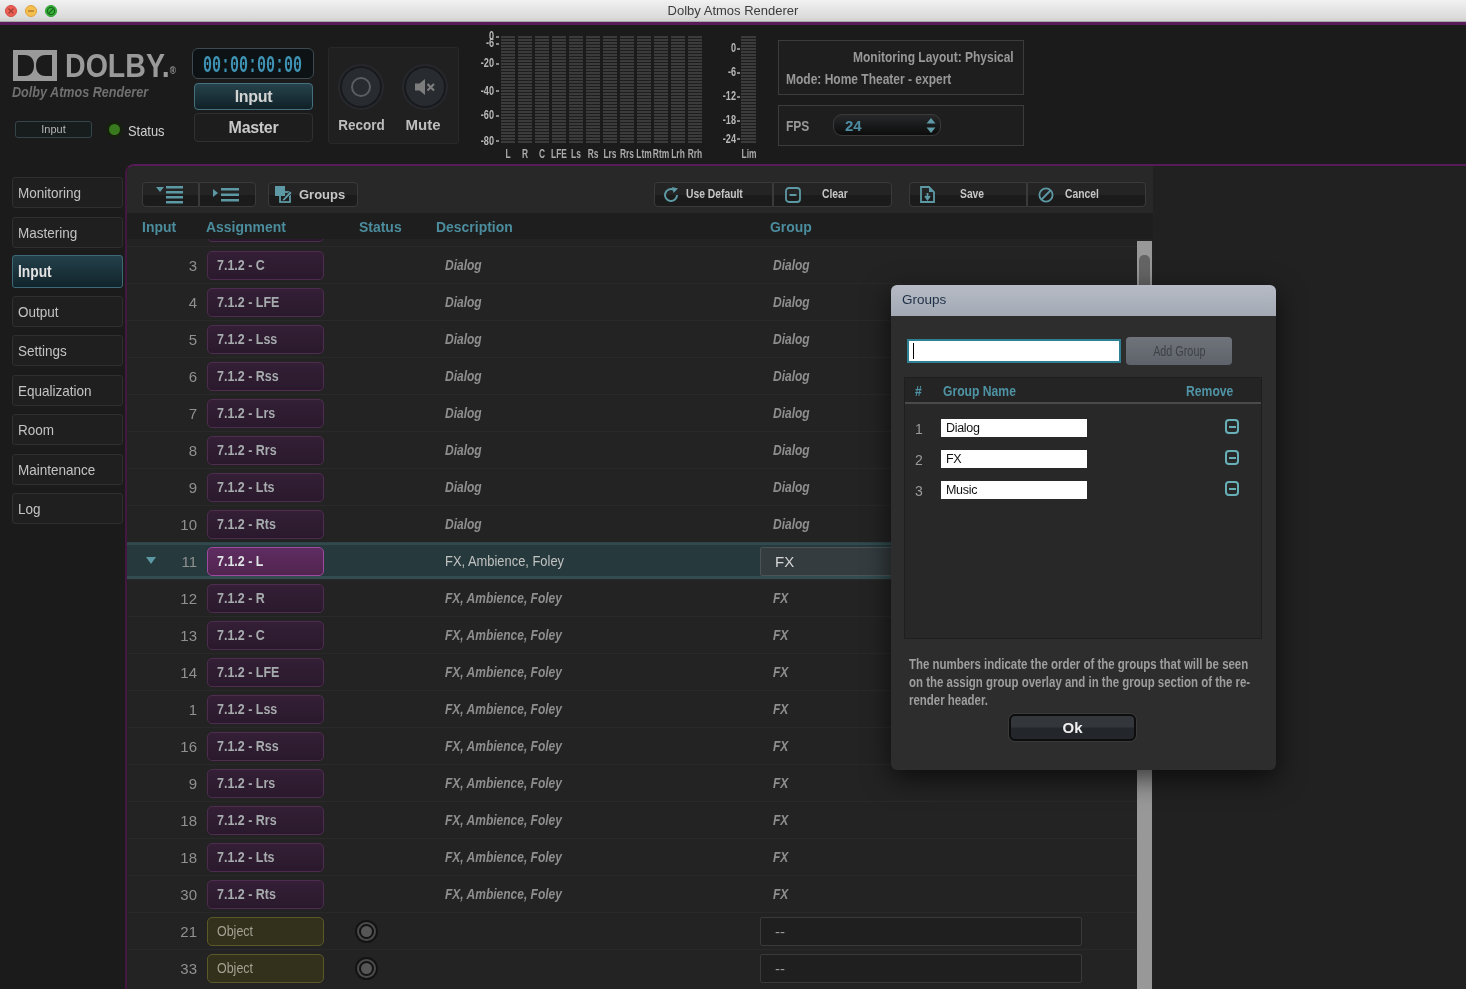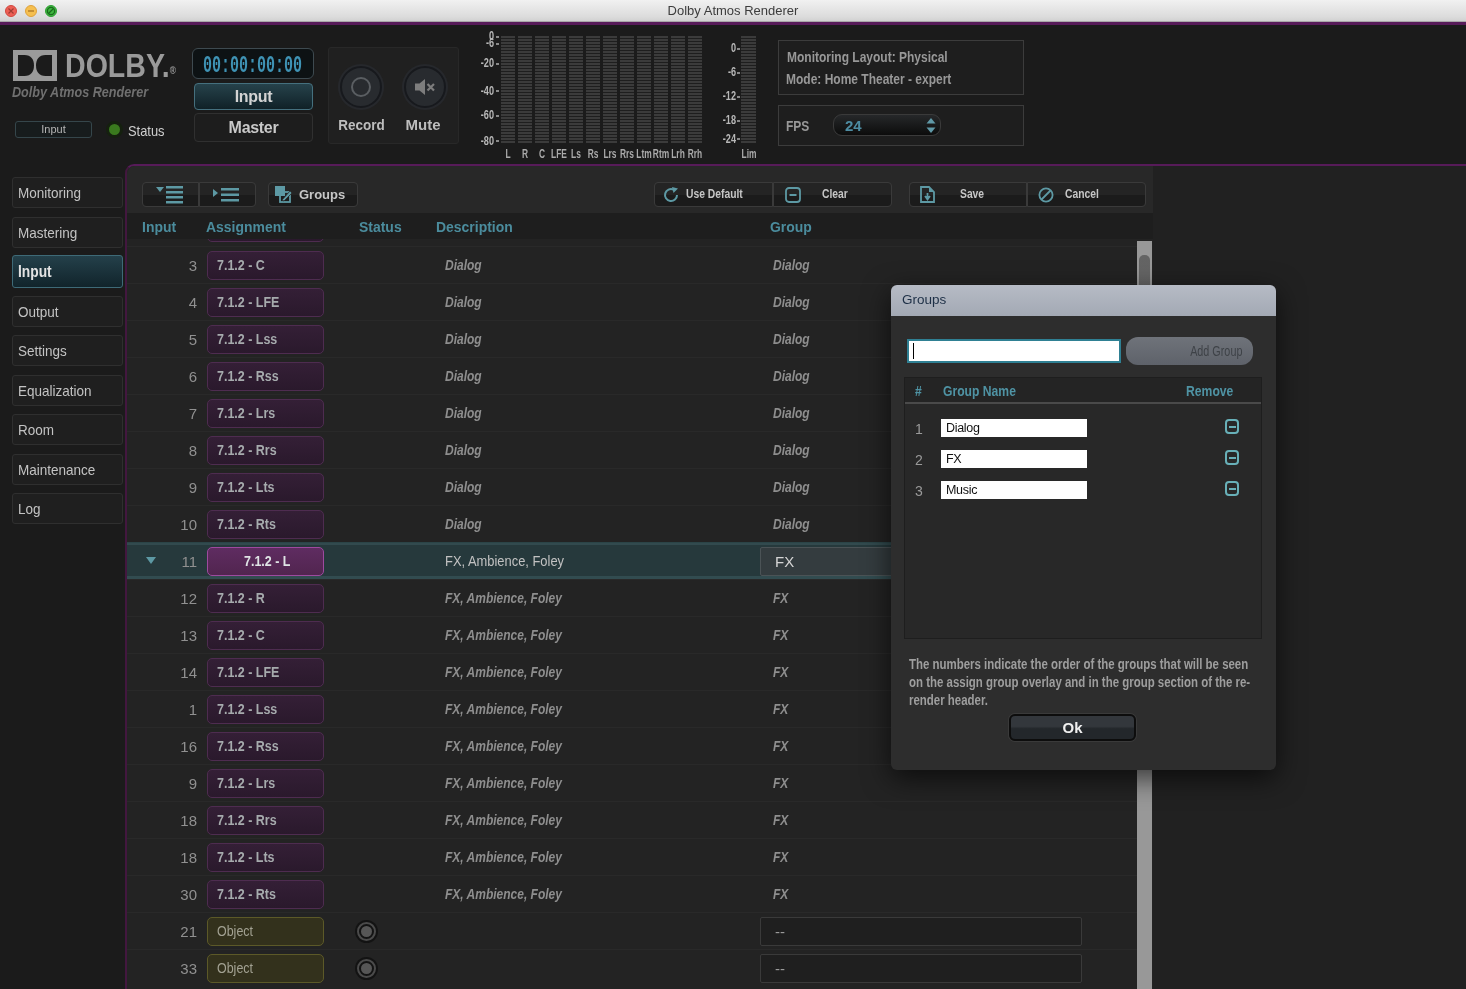--- a/index.html
+++ b/index.html
@@ -29,33 +29,33 @@
 #rightvoid{left:1153px;top:166px;width:313px;height:823px;background:#212121;}
 #tablehead{left:127px;top:213px;width:1026px;height:26px;background:#1e1e1e;}
 #tablehead span{position:absolute;top:5px;color:#4b8c9d;font-weight:bold;font-size:15px;transform:scaleX(0.93);transform-origin:left center;}
 .tbtn{position:absolute;top:182px;height:25px;white-space:nowrap;overflow:hidden;background:linear-gradient(#242424 50%,#1b1b1b 50%);border:1px solid #3a3a3a;color:#c6c6c6;font-size:12px;font-weight:bold;}
 
 .row{position:absolute;left:127px;width:1010px;height:37px;background:#232323;border-top:1px solid #292929;}
 .row.sel{background:linear-gradient(#324a4e 0,#324a4e 2px,#26393c 2px,#26393c 33px,#324c50 33px,#324c50 37px);border-top:1px solid #2b4447;}
 .rnum{position:absolute;right:940px;top:10px;color:#909090;font-size:15px;}
 .badge{position:absolute;left:80px;top:4px;width:117px;height:29px;background:linear-gradient(#341f36,#2a192c);border:1px solid #4e2c50;border-radius:5px;color:#a6abad;font-weight:bold;font-size:14px;line-height:27px;padding-left:9px;white-space:nowrap;}
 .badge>span{display:inline-block;transform:scaleX(0.89);transform-origin:left center;}
-.badge.bsel{background:linear-gradient(#5f2c61,#51254f);border:1px solid #9e4a9f;color:#dfe3e5;text-align:center;}
+.badge.bsel{background:linear-gradient(#5f2c61,#51254f);border:1px solid #9e4a9f;color:#dfe3e5;}
 .badge.obj{background:#33311c;border:1px solid #5c5928;color:#a3a293;}
 .desc{position:absolute;left:318px;top:9px;color:#8e8e8e;font-size:15px;font-style:italic;font-weight:bold;transform:scaleX(0.8);transform-origin:left center;white-space:nowrap;}
 .grp{position:absolute;left:646px;top:9px;color:#8e8e8e;font-size:15px;font-style:italic;font-weight:bold;transform:scaleX(0.8);transform-origin:left center;}
 .grpbox{position:absolute;left:633px;top:4px;width:322px;height:29px;background:#1f1f1f;border:1px solid #3a3a3a;border-radius:2px;color:#9a9a9a;font-size:15px;line-height:27px;padding-left:14px;}
 
 #sbtrack{left:1137px;top:241px;width:15px;height:748px;background:#989898;}
 #sbthumb{left:1139px;top:255px;width:11px;height:460px;background:linear-gradient(#646464,#7e7e7e);border-radius:5px;}
 
 #modal{left:891px;top:285px;width:385px;height:485px;background:#2d2d2d;border-radius:6px;box-shadow:0 8px 28px rgba(0,0,0,0.65);}
 #modaltitle{position:absolute;left:0;top:0;width:385px;height:31px;background:linear-gradient(#b6bbc5,#a3a9b4);border-radius:6px 6px 0 0;color:#1d2f46;font-size:13.5px;line-height:29px;padding-left:11px;}
 #gin{position:absolute;left:16px;top:54px;width:214px;height:24px;background:#ffffff;border:2px solid #2f8093;}
-#addgroup{position:absolute;left:235px;top:52px;width:127px;height:28px;background:linear-gradient(#6f737a,#5e626a);border-radius:12px;color:#3e4247;font-size:15px;text-align:right;line-height:28px;}
+#addgroup{position:absolute;left:235px;top:52px;width:106px;height:28px;background:linear-gradient(#6f737a,#5e626a);border-radius:4px;color:#3e4247;font-size:15px;text-align:center;line-height:28px;}
 #glist{position:absolute;left:13px;top:92px;width:358px;height:262px;background:#282828;border:1px solid #1e1e1e;}
 #glisthead{position:absolute;left:0;top:0;width:356px;height:26px;background:#242424;border-bottom:2px solid #4a4a4a;}
 #glisthead span{position:absolute;top:4px;color:#4f93a4;font-weight:bold;font-size:15px;transform:scaleX(0.81);transform-origin:left center;}
 .grow{position:absolute;left:0;width:356px;height:31px;}
 .grow .n{position:absolute;left:10px;top:7px;color:#9a9a9a;font-size:14px;}
 .grow input{position:absolute;left:36px;top:5px;width:146px;height:18px;border:none;background:#ffffff;color:#111;font-size:12.5px;letter-spacing:-0.3px;padding-left:5px;font-family:"Liberation Sans",sans-serif;}
 .grow .rm{position:absolute;left:320px;top:5px;width:14px;height:15px;border:2px solid #68b0b8;border-radius:4px;}
 .grow .rm:after{content:"";position:absolute;left:1.5px;top:4.5px;width:7px;height:2px;background:#68b0b8;}
 #gnote{position:absolute;left:18px;top:370px;width:400px;color:#9e9e9e;font-size:14.5px;line-height:18px;font-weight:bold;white-space:nowrap;transform:scaleX(0.79);transform-origin:left top;}
 #okbtn{position:absolute;left:118px;top:429px;width:127px;height:27px;background:linear-gradient(#33373c 45%,#23272b 55%);border:2px solid #0d0d0d;border-radius:6px;color:#f0f0f0;font-weight:bold;font-size:15px;text-align:center;line-height:23px;box-shadow:0 0 0 1px #3a3a3a;}
@@ -158,21 +158,21 @@
 <div class="abs" style="left:702px;top:90.0px;width:34px;text-align:right;color:#b8b8b8;font-weight:bold;font-size:12px;line-height:13px;transform:scaleX(0.76);transform-origin:right center;">-12</div>
 <div class="abs" style="left:737px;top:95.5px;width:3px;height:2px;background:#8a8a8a;"></div>
 <div class="abs" style="left:702px;top:114.0px;width:34px;text-align:right;color:#b8b8b8;font-weight:bold;font-size:12px;line-height:13px;transform:scaleX(0.76);transform-origin:right center;">-18</div>
 <div class="abs" style="left:737px;top:119.5px;width:3px;height:2px;background:#8a8a8a;"></div>
 <div class="abs" style="left:702px;top:132.5px;width:34px;text-align:right;color:#b8b8b8;font-weight:bold;font-size:12px;line-height:13px;transform:scaleX(0.76);transform-origin:right center;">-24</div>
 <div class="abs" style="left:737px;top:138px;width:3px;height:2px;background:#8a8a8a;"></div>
 <div class="abs" style="left:734px;top:147px;width:30px;text-align:center;color:#aaaaaa;font-weight:bold;font-size:12px;transform:scaleX(0.7);">Lim</div>
 </div>
 
 <div id="monbox" class="abs hdrbox"></div>
-<div class="abs hdrtxt" style="left:746px;top:48px;white-space:nowrap;padding-left:41px;"><span class="sq8">Monitoring Layout: Physical</span></div>
+<div class="abs hdrtxt" style="left:812px;top:48px;white-space:nowrap;padding-left:41px;"><span class="sq8">Monitoring Layout: Physical</span></div>
 <div class="abs hdrtxt" style="left:786px;top:70px;white-space:nowrap;"><span class="sq8">Mode: Home Theater - expert</span></div>
 <div id="fpsbox" class="abs hdrbox"></div>
 <div class="abs hdrtxt" style="left:786px;top:117px;"><span class="sq8">FPS</span></div>
 <div class="abs" style="left:833px;top:114px;width:108px;height:22px;border-radius:9px;background:linear-gradient(#26282a,#0c0c0c);border:1px solid #3a3a3a;"></div>
 <div class="abs" style="left:845px;top:117px;color:#4d8ca2;font-weight:bold;font-size:15px;">24</div>
 
 <div class="abs sbtn" style="top:177px;"><span class="sq">Monitoring</span></div>
 <div class="abs sbtn" style="top:217px;"><span class="sq">Mastering</span></div>
 <div class="abs sbtn sel" style="top:255px;height:33px;line-height:31px;"><span class="sq85">Input</span></div>
 <div class="abs sbtn" style="top:296px;"><span class="sq">Output</span></div>

